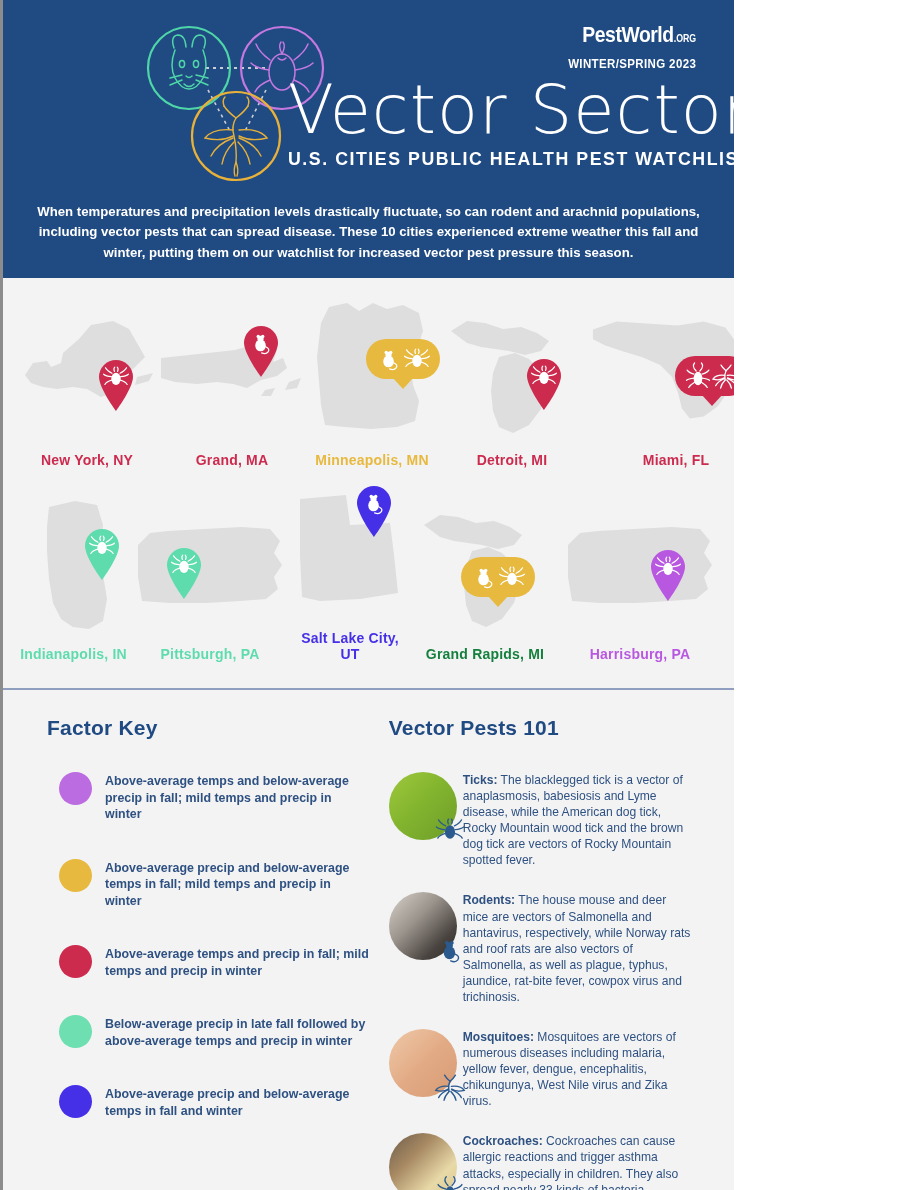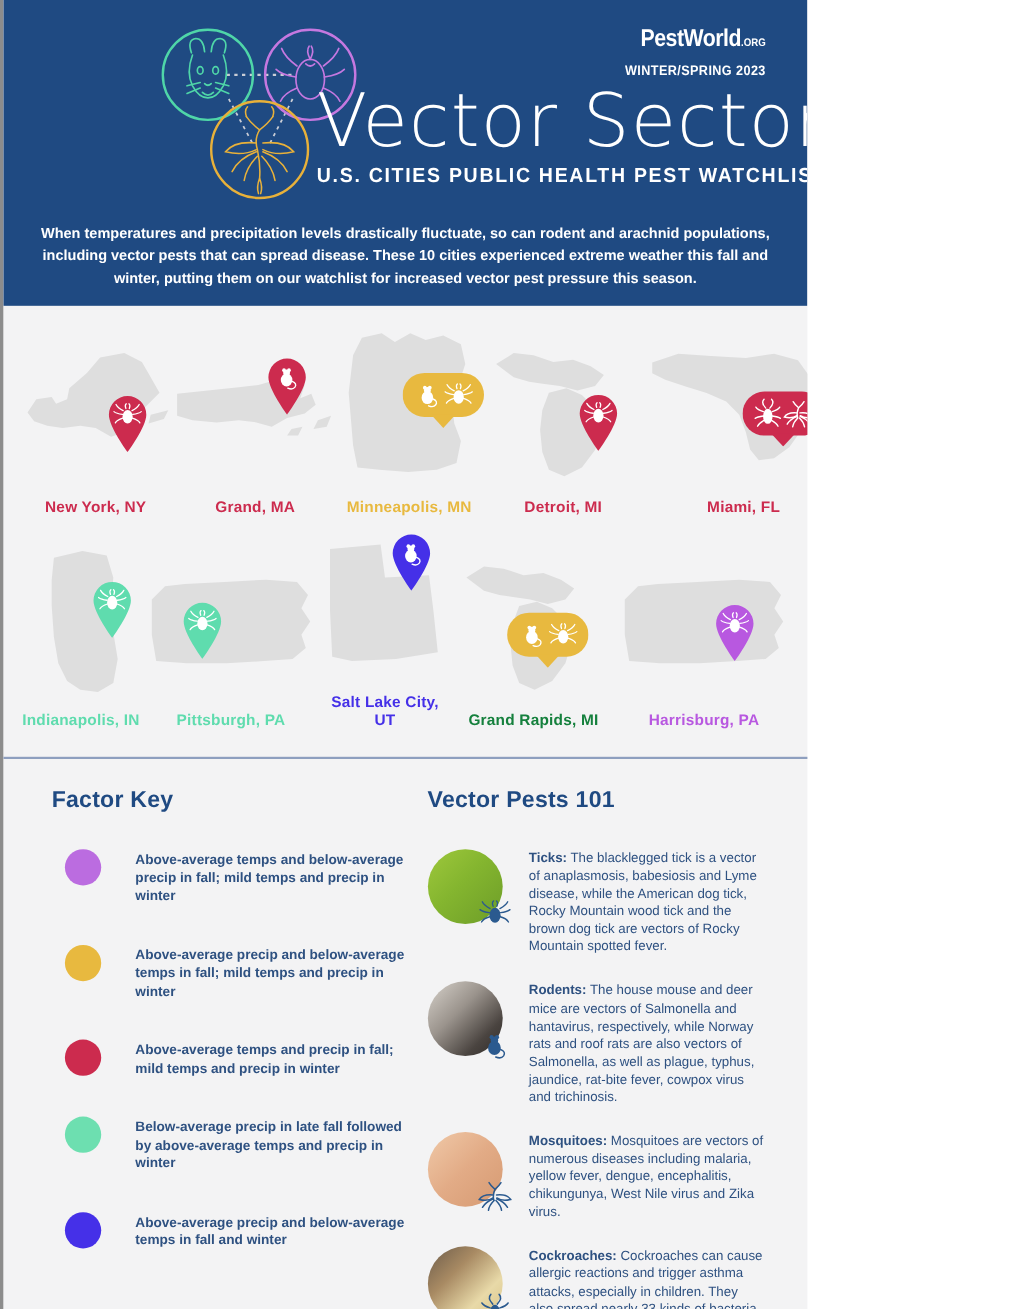--- a/index.html
+++ b/index.html
@@ -168,21 +168,21 @@
   }
   .key-dot {
     width: 33px;
     height: 33px;
     border-radius: 50%;
     flex: 0 0 33px;
     margin-top: 2px;
     margin-left: 12px;
   }
   .key-text {
-    margin-left: 31px;
+    margin-left: 13px;
     font-size: 12.4px;
     font-weight: bold;
     color: #2e5181;
     line-height: 1.33;
     padding-top: 3px;
   }
 
   .pest-item {
     display: flex;
     align-items: flex-start;
@@ -203,21 +203,21 @@
     position: relative;
   }
   .pest-badge {
     position: absolute;
     right: -4px;
     bottom: -2px;
     width: 34px;
     height: 34px;
   }
   .pest-text {
-    margin-left: 18px;
+    margin-left: 0;
     font-size: 12.1px;
     color: #2e5181;
     line-height: 1.33;
     padding-top: 2px;
   }
   .pest-text b { font-weight: bold; }
 </style>
 </head>
 <body>
 

